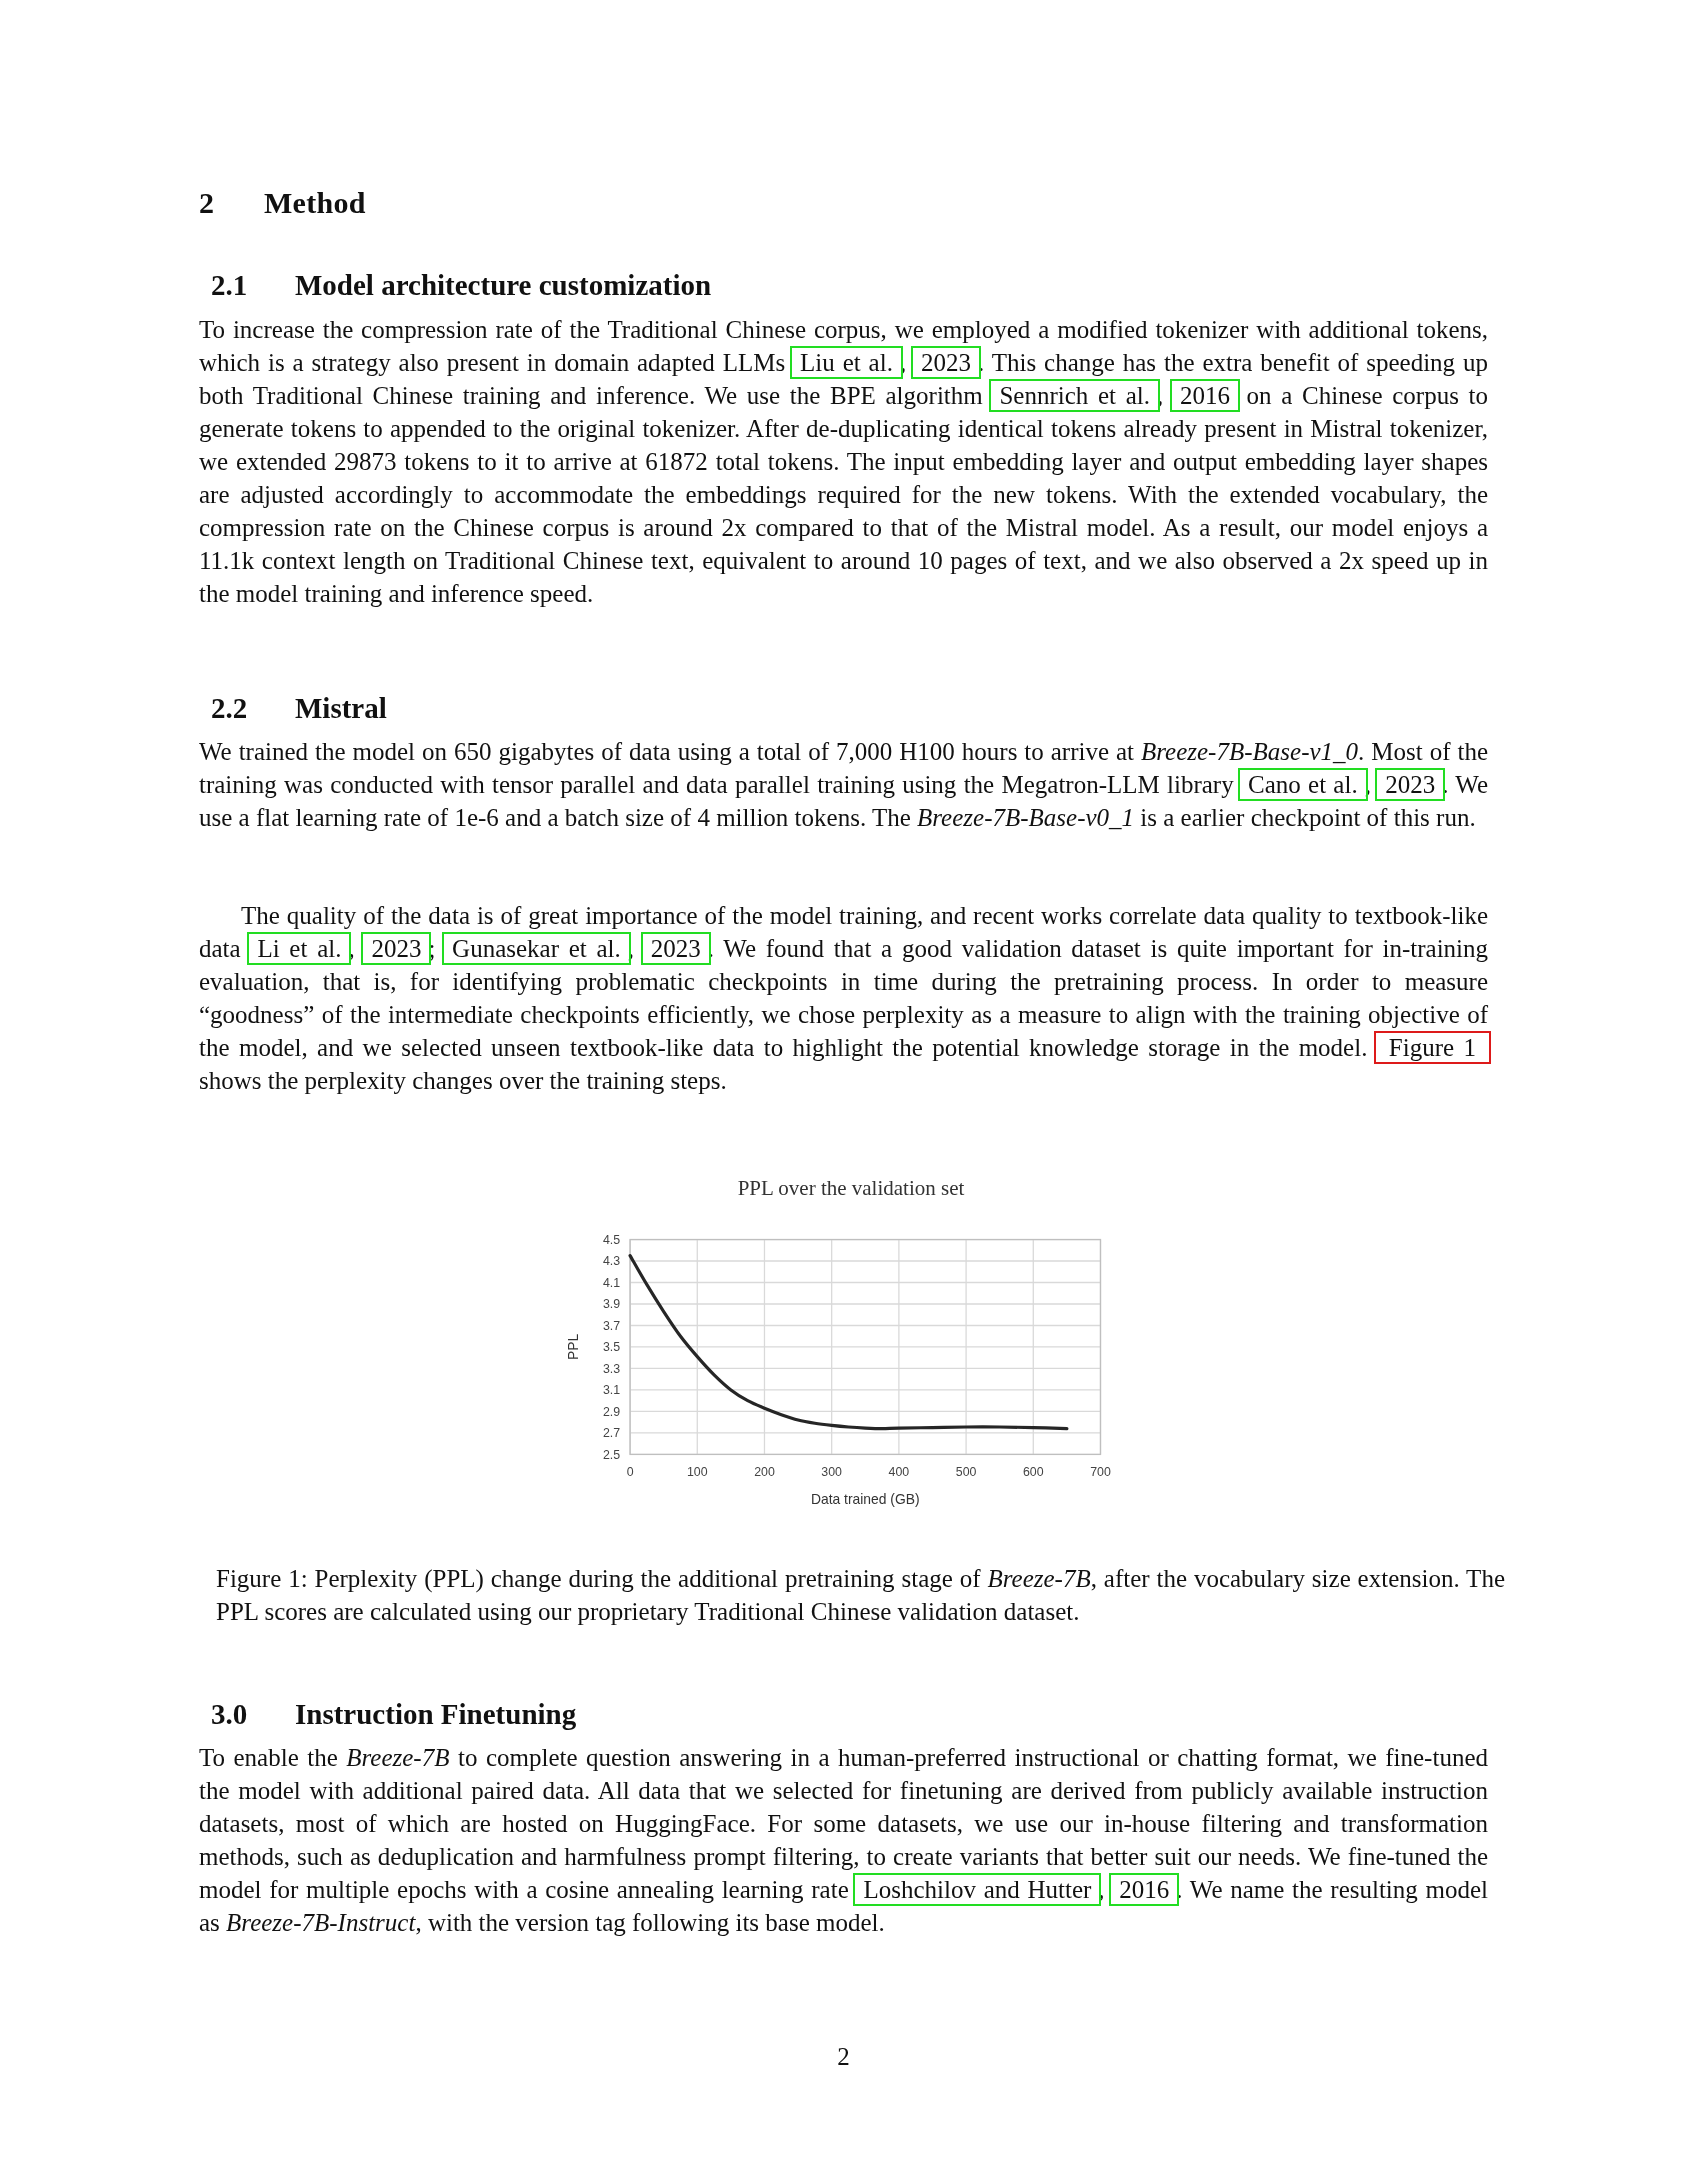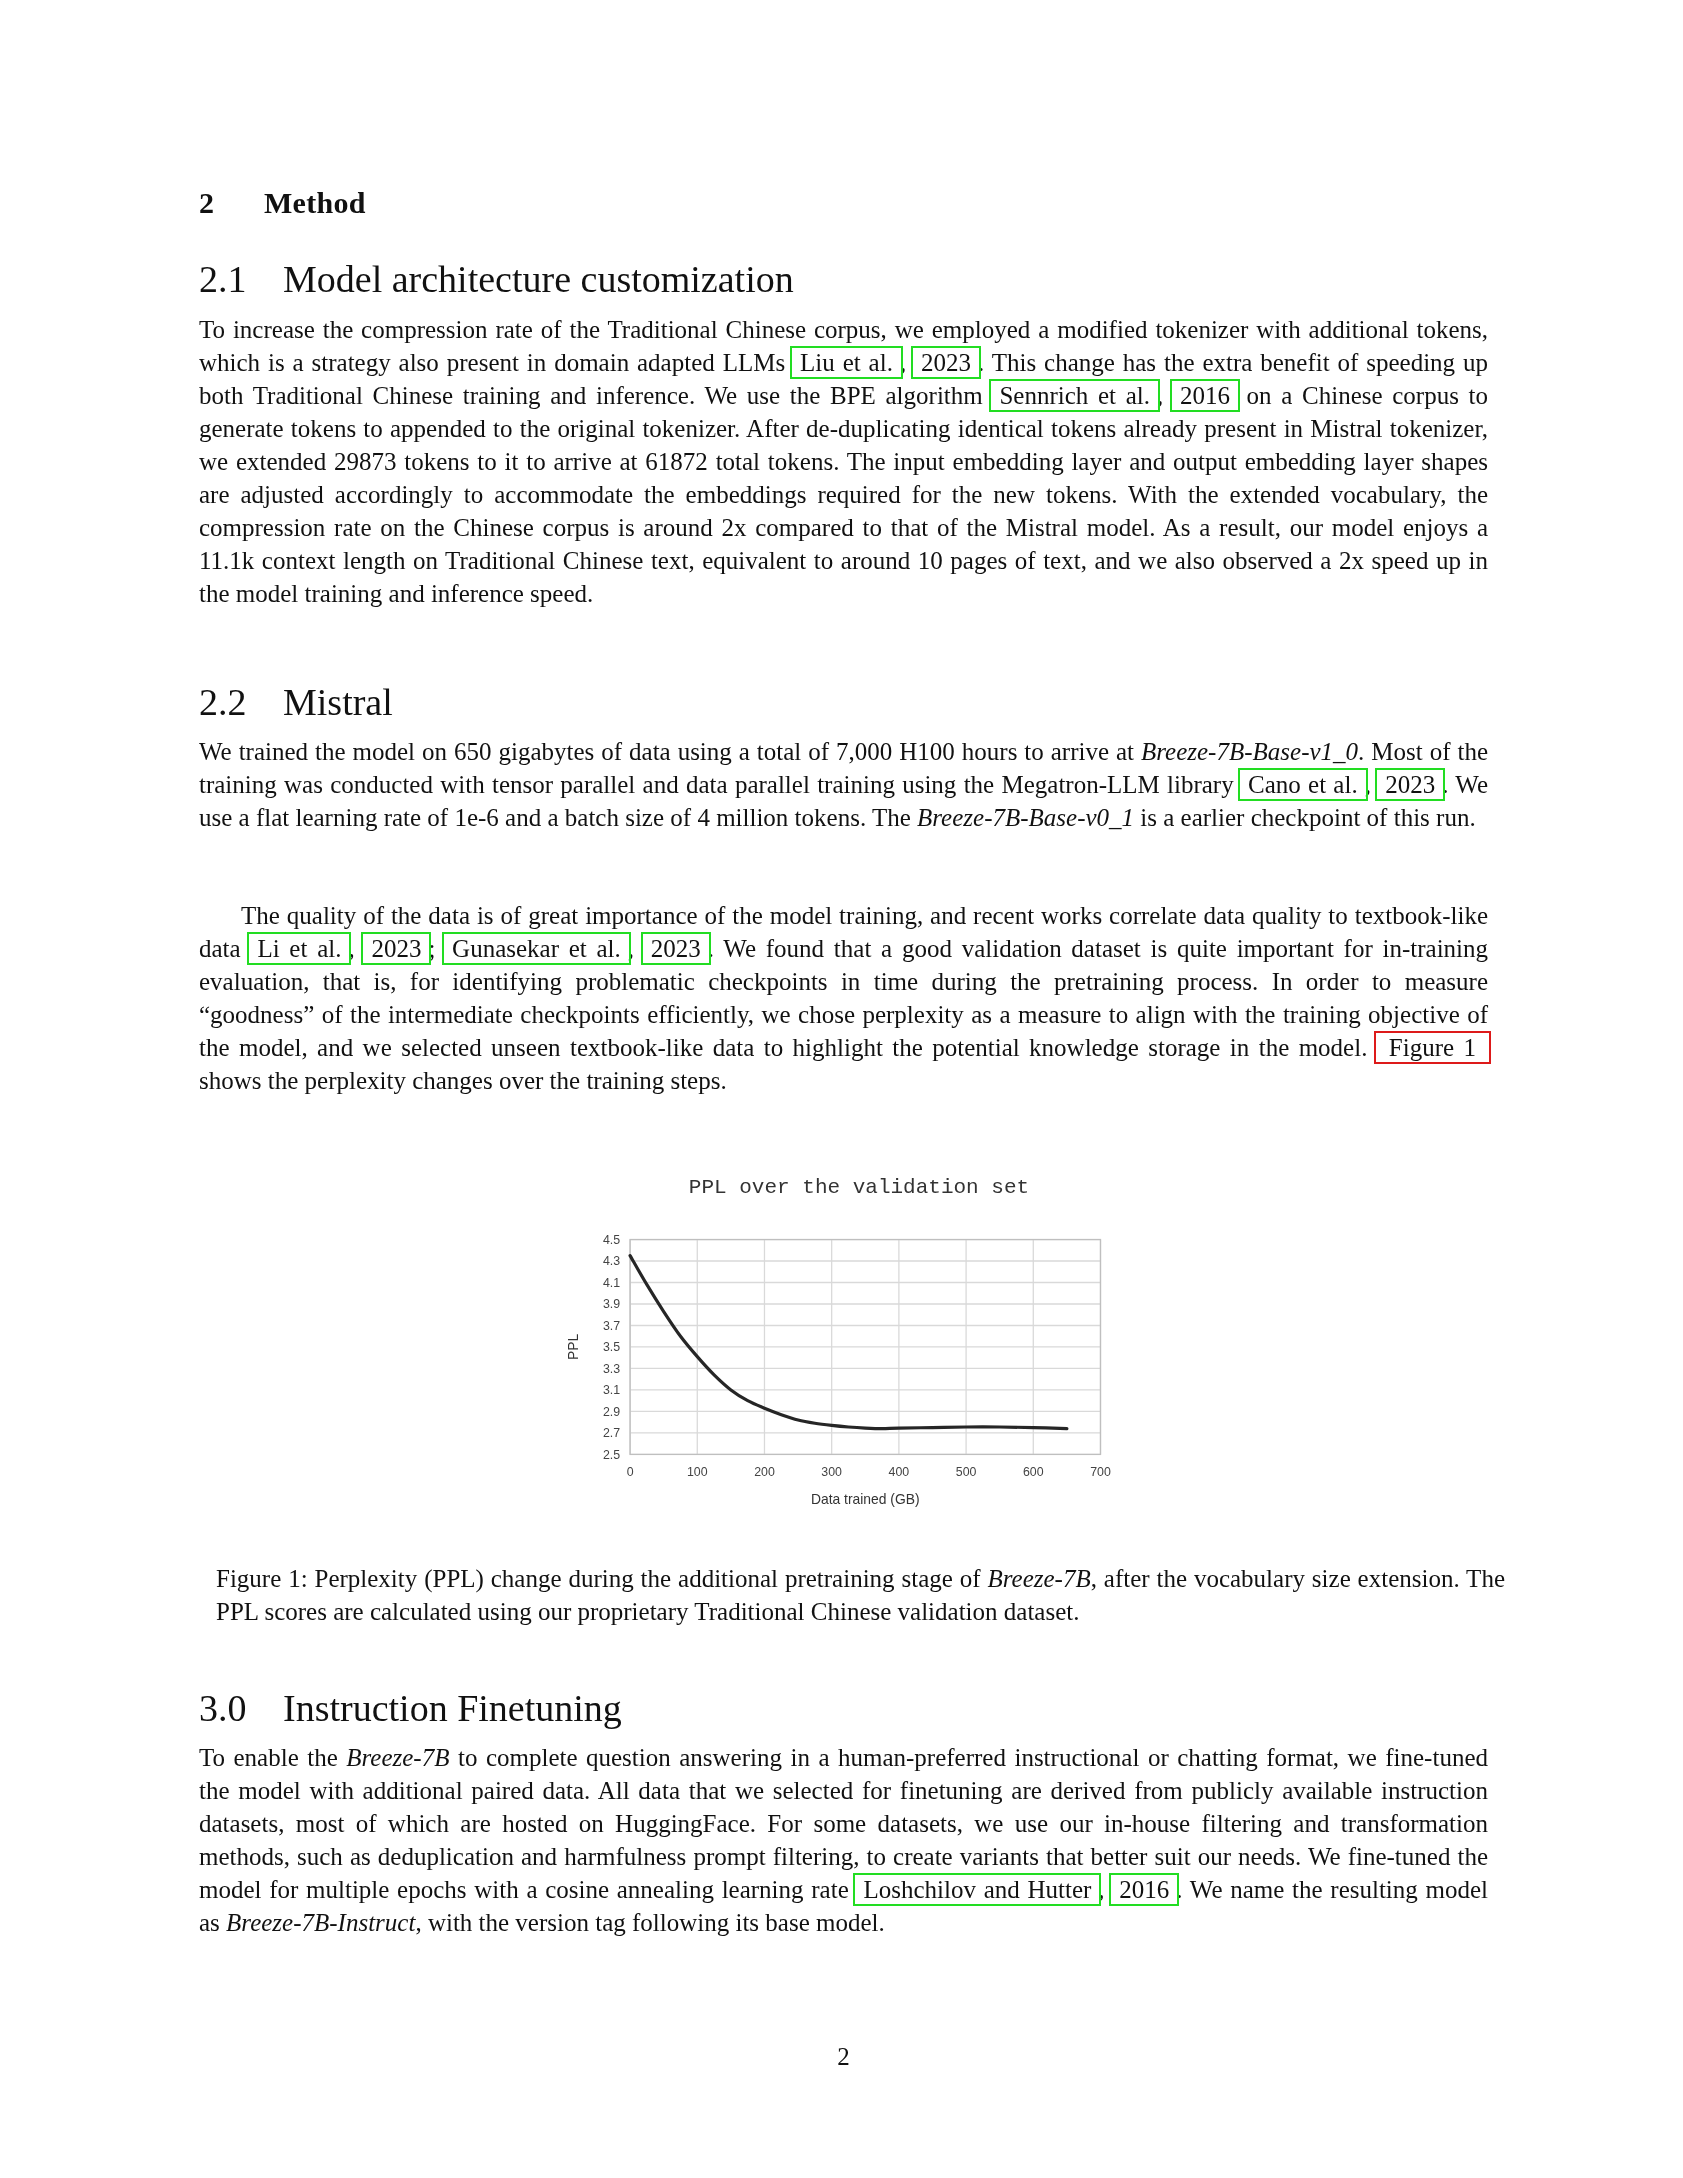--- a/index.html
+++ b/index.html
@@ -1,32 +1,32 @@
 <!DOCTYPE html>
 <html><head>
 <meta charset="utf-8">
 <style>
   html, body { margin: 0; padding: 0; background: #ffffff; }
   body { width: 1683px; height: 2178px; position: relative; overflow: hidden;
          font-family: "Liberation Serif", "DejaVu Serif", serif; color: #111; }
   .page { position: absolute; left: 199px; top: 0; width: 1289px; }
   .h1 { position: absolute; top: 186px; left: 0; font-size: 30px; font-weight: bold; margin: 0; letter-spacing: 0.3px; }
   .h1 .num { display: inline-block; width: 65px; }
-  .h2 { position: absolute; left: 0; font-size: 38px; font-weight: normal; margin: 0; }
+  .h2 { position: absolute; left: 0; font-size: 29px; font-weight: bold; margin: 12px; }
   .h2 .num { display: inline-block; width: 84px; }
   .para { position: absolute; left: 0; width: 1289px; font-size: 25px; line-height: 33px;
           text-align: justify; margin: 0; }
   .para.indent { text-indent: 42px; }
   .cite { outline: 2.5px solid #22dd22; outline-offset: 1px; padding: 0 7px; }
   .ref { outline: 2.5px solid #dd1a1a; outline-offset: 1px; padding: 0 12px; }
   em { font-style: italic; }
 
   .figure { position: absolute; left: 337px; top: 1176px; width: 614px; height: 337px; }
-  .chart-title { position: absolute; top: 0; left: 16px; width: 614px; text-align: center;
-                 font-family: Liberation Mono, monospace; font-size: 21px; color: #333; }
+  .chart-title { position: absolute; top: 0; left: 8px; width: 614px; text-align: center;
+                 font-family: Liberation Serif, serif; font-size: 21px; color: #333; }
   .chart-svg { position: absolute; top: 0; left: 0; }
   .axis-label { font-family: "Liberation Sans", "DejaVu Sans", sans-serif; font-size: 14px; fill: #333; }
   .tick-label { font-family: "Liberation Sans", "DejaVu Sans", sans-serif; font-size: 12.5px; fill: #444; }
   .caption { position: absolute; left: 17px; top: 1562px; width: 1289px; font-size: 25px; line-height: 33px;
              text-align: justify; margin: 0; }
   .page-num { position: absolute; top: 2043px; left: 0; width: 1289px; text-align: center; font-size: 25px; }
 </style>
 </head>
 <body>
 

